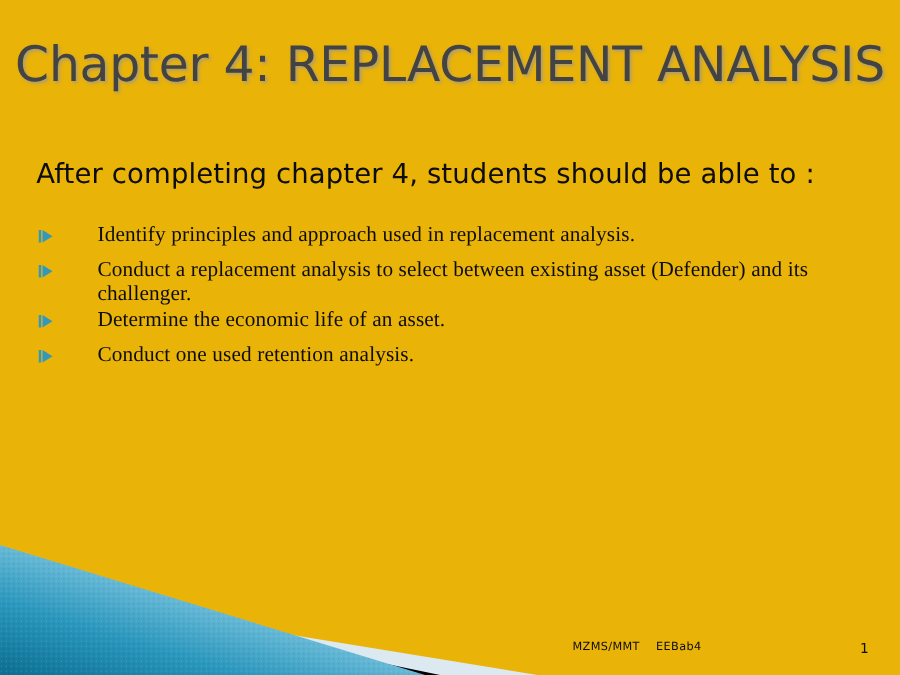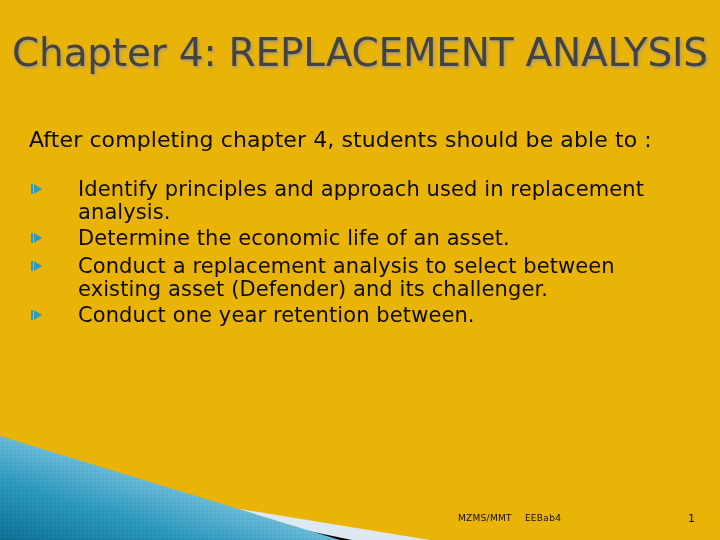--- a/index.html
+++ b/index.html
@@ -75,24 +75,25 @@
     content: "";
     position: absolute;
     left: -11px;
     top: -5px;
     width: 2px;
     height: 10px;
     background: #3399bb;
   }
   .bullet-text {
     display: block;
-    font-size: 21px;
+    font-size: 17px;
     color: #0d0d0d;
     line-height: 1.12;
     letter-spacing: 0.1px;
+    font-family: Liberation Serif, serif;
   }
 
   
   #deco {
     position: absolute;
     left: 0;
     bottom: 0;
     width: 720px;
     height: 120px;
     pointer-events: none;
@@ -136,31 +137,31 @@
 
     <ul id="bullet-list">
 
       <li class="bullet-row">
         <span class="bullet-marker"></span>
         <span class="bullet-text">Identify principles and approach used in replacement analysis.</span>
       </li>
 
       <li class="bullet-row">
         <span class="bullet-marker"></span>
+        <span class="bullet-text">Conduct a replacement analysis to select between existing asset (Defender) and its challenger.</span>
+      </li>
+
+      <li class="bullet-row">
+        <span class="bullet-marker"></span>
         <span class="bullet-text">Determine the economic life of an asset.</span>
       </li>
 
       <li class="bullet-row">
         <span class="bullet-marker"></span>
-        <span class="bullet-text">Conduct a replacement analysis to select between existing asset (Defender) and its challenger.</span>
-      </li>
-
-      <li class="bullet-row">
-        <span class="bullet-marker"></span>
-        <span class="bullet-text">Conduct one year retention between.</span>
+        <span class="bullet-text">Conduct one used retention analysis.</span>
       </li>
 
     </ul>
   </div>
 
   <svg id="deco" viewBox="0 0 720 120" preserveAspectRatio="none">
     <defs>
       <linearGradient id="tealgrad" x1="0" y1="1" x2="1" y2="0">
         <stop offset="0%" stop-color="#0b6f92"></stop>
         <stop offset="28%" stop-color="#2a97bd"></stop>

